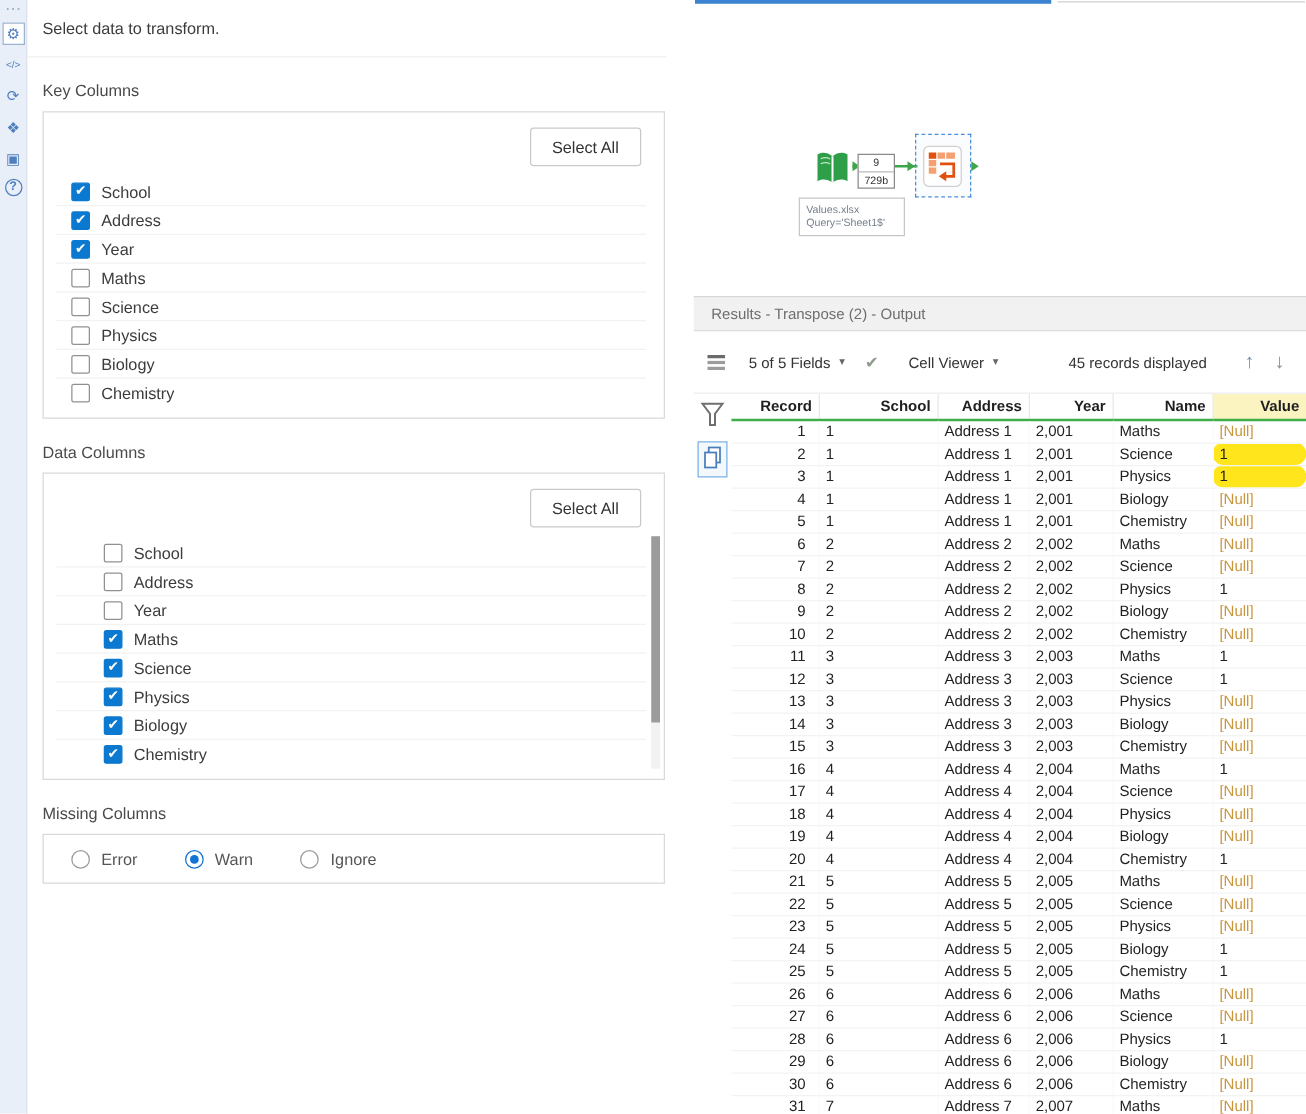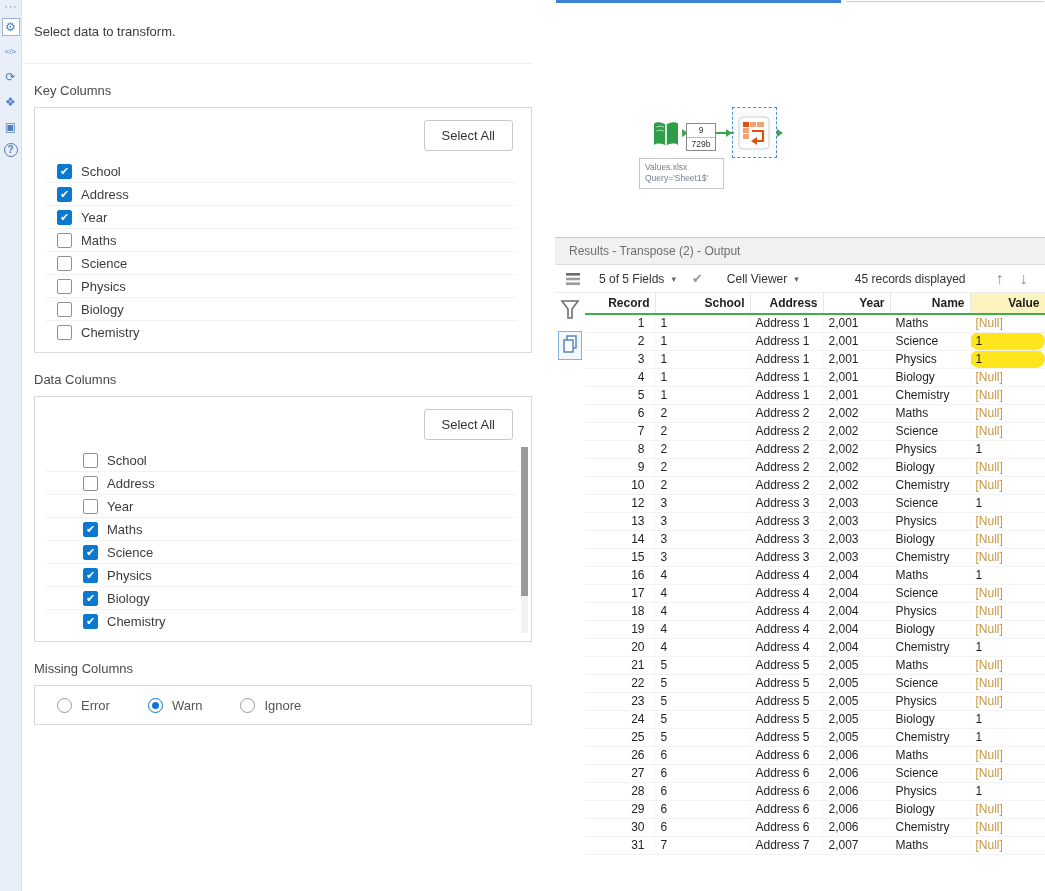--- a/index.html
+++ b/index.html
@@ -18,21 +18,21 @@
   .rail-icon {
     width:18px; height:18px; display:flex; align-items:center; justify-content:center;
     color:#4f7fbf; font-size:12px; cursor:pointer; line-height:1;
   }
   .rail-icon.grip { color:#9ab0c8; font-size:13px; height:10px; }
   .rail-icon.active { background:#fff; border:1px solid #9ab4d0; }
   .rail-icon.help { border:1px solid #4f7fbf; border-radius:50%; width:14px; height:14px; font-size:10px; font-weight:bold; }
 
   
   .config-panel { position:absolute; left:22px; top:0; width:511px; height:891px; background:#fff; }
-  .config-header { height:64px; display:flex; align-items:center; padding-left:12px; border-bottom:1px solid #f0f0f0; color:#3c3c3c; }
+  .config-header { height:46px; display:flex; align-items:center; padding-left:12px; border-bottom:1px solid #f0f0f0; color:#3c3c3c; }
   .section-title { margin:19px 0 9px 12px; color:#4a4a4a; }
   .box { margin-left:12px; margin-right:1px; border:1px solid #d9d9d9; background:#fff; }
   .list-box { padding:12px 14px 8px 10px; position:relative; }
   .select-all-row { display:flex; justify-content:flex-end; margin-bottom:9px; padding-right:4px; }
   .select-all-btn {
     background:#fff; border:1px solid #c9c9c9; border-radius:3px;
     padding:7px 17px; font-size:13px; color:#333; cursor:pointer;
     font-family:inherit;
   }
   .check-row { display:flex; align-items:center; height:23px; border-bottom:1px solid #f2f2f2; padding-left:12px; }
@@ -62,21 +62,21 @@
   .transpose-tool { left:183px; top:116px; }
   .selection-box { position:absolute; left:177px; top:107px; width:45px; height:51px; border:1.5px dashed #4a90d9; background:rgba(220,235,250,0.15); }
   .conn-label { position:absolute; left:131px; top:123px; width:30px; background:#fff; border:1px solid #8a8a8a; text-align:center; font-size:8.5px; color:#333; line-height:1.25; }
   .conn-label .cl-top { border-bottom:1px solid #bbb; padding:1px 0; }
   .conn-label .cl-bottom { padding:1px 0; }
   .annotation { position:absolute; left:84px; top:158px; width:85px; background:#fff; border:1px solid #c6c6c6; padding:3px 5px; font-size:8.5px; color:#77808e; line-height:1.35; }
 
   
   .results { position:absolute; left:555px; top:237px; width:490px; height:654px; background:#fff; border-top:1px solid #c9c9c9; }
   .res-header { height:27px; background:#f1f1f1; border-bottom:1px solid #dcdcdc; display:flex; align-items:center; padding-left:14px; color:#6e6e6e; font-size:12px; }
-  .res-toolbar { height:28px; display:flex; align-items:center; padding-left:8px; font-size:12px; color:#333; border-bottom:1px solid #ededed; }
+  .res-toolbar { height:50px; display:flex; align-items:center; padding-left:8px; font-size:12px; color:#333; border-bottom:1px solid #ededed; }
   .tb-rows-icon { margin-right:16px; cursor:pointer; display:flex; }
   .dd { display:flex; align-items:center; gap:7px; cursor:pointer; }
   .caret { color:#666; font-size:9px; }
   .tb-check { color:#8f9b8f; margin:0 12px 0 16px; font-size:13px; cursor:pointer; }
   .cell-viewer { margin-left:12px; }
   .records-count { margin-left:56px; color:#333; }
   .nav-arrow { color:#7d8fa6; font-size:16px; cursor:pointer; }
   .nav-up { margin-left:30px; }
   .nav-down { margin-left:16px; }
 
@@ -395,20 +395,28 @@
             </tr>
             <tr>
               <td class="rec">10</td>
               <td>2</td>
               <td>Address 2</td>
               <td>2,002</td>
               <td>Chemistry</td>
               <td class="null">[Null]</td>
             </tr>
             <tr>
+              <td class="rec">11</td>
+              <td>3</td>
+              <td>Address 3</td>
+              <td>2,003</td>
+              <td>Maths</td>
+              <td>1</td>
+            </tr>
+            <tr>
               <td class="rec">12</td>
               <td>3</td>
               <td>Address 3</td>
               <td>2,003</td>
               <td>Science</td>
               <td>1</td>
             </tr>
             <tr>
               <td class="rec">13</td>
               <td>3</td>

